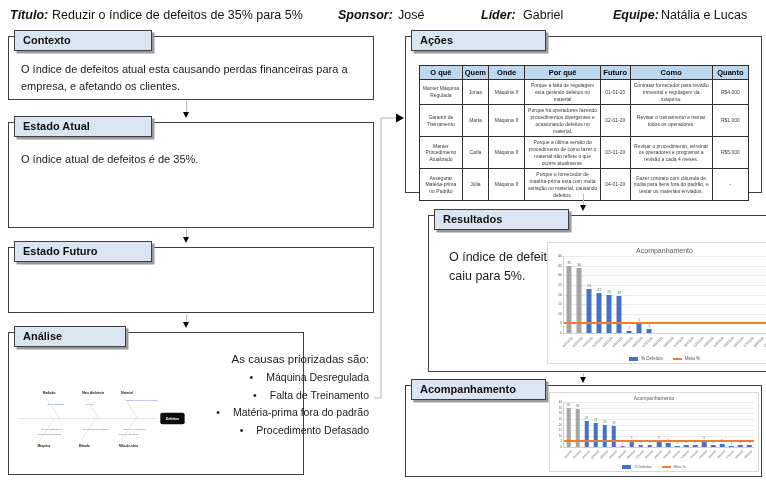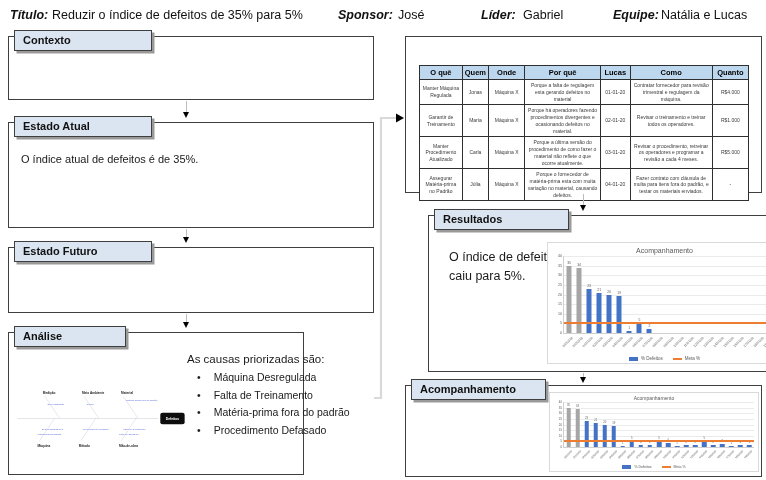--- a/index.html
+++ b/index.html
@@ -35,21 +35,21 @@
     padding:2px 1px;color:#000;
   }
   .acoes-table td{
     border:1px solid #2f2f2f;font-size:5px;line-height:1.35;color:#3a3a3a;
     text-align:center;padding:2px 2px;word-wrap:break-word;
   }
   
   .fb-cat{font-size:6px;font-weight:bold;fill:#1a1a1a;}
   .fb-cause{font-size:4.6px;fill:#4a5fd0;}
   .fb-head{font-size:6.5px;font-weight:bold;fill:#ffffff;}
-  .causes{position:absolute;}
+  .causes{position:absolute;text-align:right;}
   .causes-heading{font-size:11.5px;color:#1a1a1a;margin:0 0 6px 0;}
   .causes ul{list-style:none;margin:0;padding:0 0 0 10px;}
   .causes li{font-size:10.5px;color:#1a1a1a;margin-bottom:5.5px;}
   .causes li::before{content:'\2022';margin-right:13px;}
   
   .chart{position:absolute;background:#fff;border:1px solid #d9d9d9;box-sizing:border-box;}
   .chart-title{position:absolute;left:0;width:100%;text-align:center;color:#595959;}
   .plot{position:absolute;border-left:1px solid #d0d0d0;border-bottom:1px solid #d0d0d0;}
   .gridline{position:absolute;left:0;right:0;height:1px;background:#ebebeb;}
   .ytick{position:absolute;right:100%;margin-right:2px;transform:translateY(-50%);color:#595959;white-space:nowrap;}
@@ -90,20 +90,21 @@
   <span class="lab" style="left:338px">Sponsor:</span>
   <span style="left:398px">José</span>
   <span class="lab" style="left:481px">Líder:</span>
   <span style="left:523px">Gabriel</span>
   <span class="lab" style="left:613px">Equipe:</span>
   <span style="left:661px">Natália e Lucas</span>
 </div>
 
 <div class="section" style="left:8px;top:36px;width:366px;height:64px">
   <div class="tab">Contexto</div>
+  <div class="body-text" style="left:12px;top:24px;width:340px">O índice de defeitos atual esta causando perdas financeiras para a empresa, e afetando os clientes.</div>
 </div>
 
 <div class="v-arrow" style="left:186px;top:101px;height:14px"></div>
 
 <div class="section" style="left:8px;top:122px;width:366px;height:106px">
   <div class="tab">Estado Atual</div>
   <div class="body-text" style="left:12px;top:28px;width:340px">O índice atual de defeitos é de 35%.</div>
 </div>
 
 <div class="v-arrow" style="left:186px;top:229px;height:11px"></div>
@@ -146,37 +147,38 @@
     <ul id="causes-list">
         <li>Máquina Desregulada</li>
         <li>Falta de Treinamento</li>
         <li>Matéria-prima fora do padrão</li>
         <li>Procedimento Defasado</li>
       </ul>
   </div>
 </div>
 
 <div class="section" style="left:405px;top:36px;width:357px;height:157px">
+  <div class="tab">Ações</div>
   <table class="acoes-table" style="left:13px;top:28px;width:330px" id="acoes-table">
     <colgroup>
       <col style="width:13%">
         <col style="width:8%">
         <col style="width:11%">
         <col style="width:23%">
       <col style="width:9%">
         <col style="width:25%">
         <col style="width:11%">
     </colgroup>
     <thead>
         <tr>
           <th>O quê</th>
           <th>Quem</th>
           <th>Onde</th>
           <th>Por quê</th>
-          <th>Lucas</th>
+          <th>Futuro</th>
           <th>Como</th>
           <th>Quanto</th>
         </tr>
       </thead>
     <tbody>
         <tr>
           <td>Manter Máquina Regulada</td>
           <td>Jonas</td>
           <td>Máquina X</td>
           <td>Porque a falta de regulagem esta gerando defeitos no material</td>

